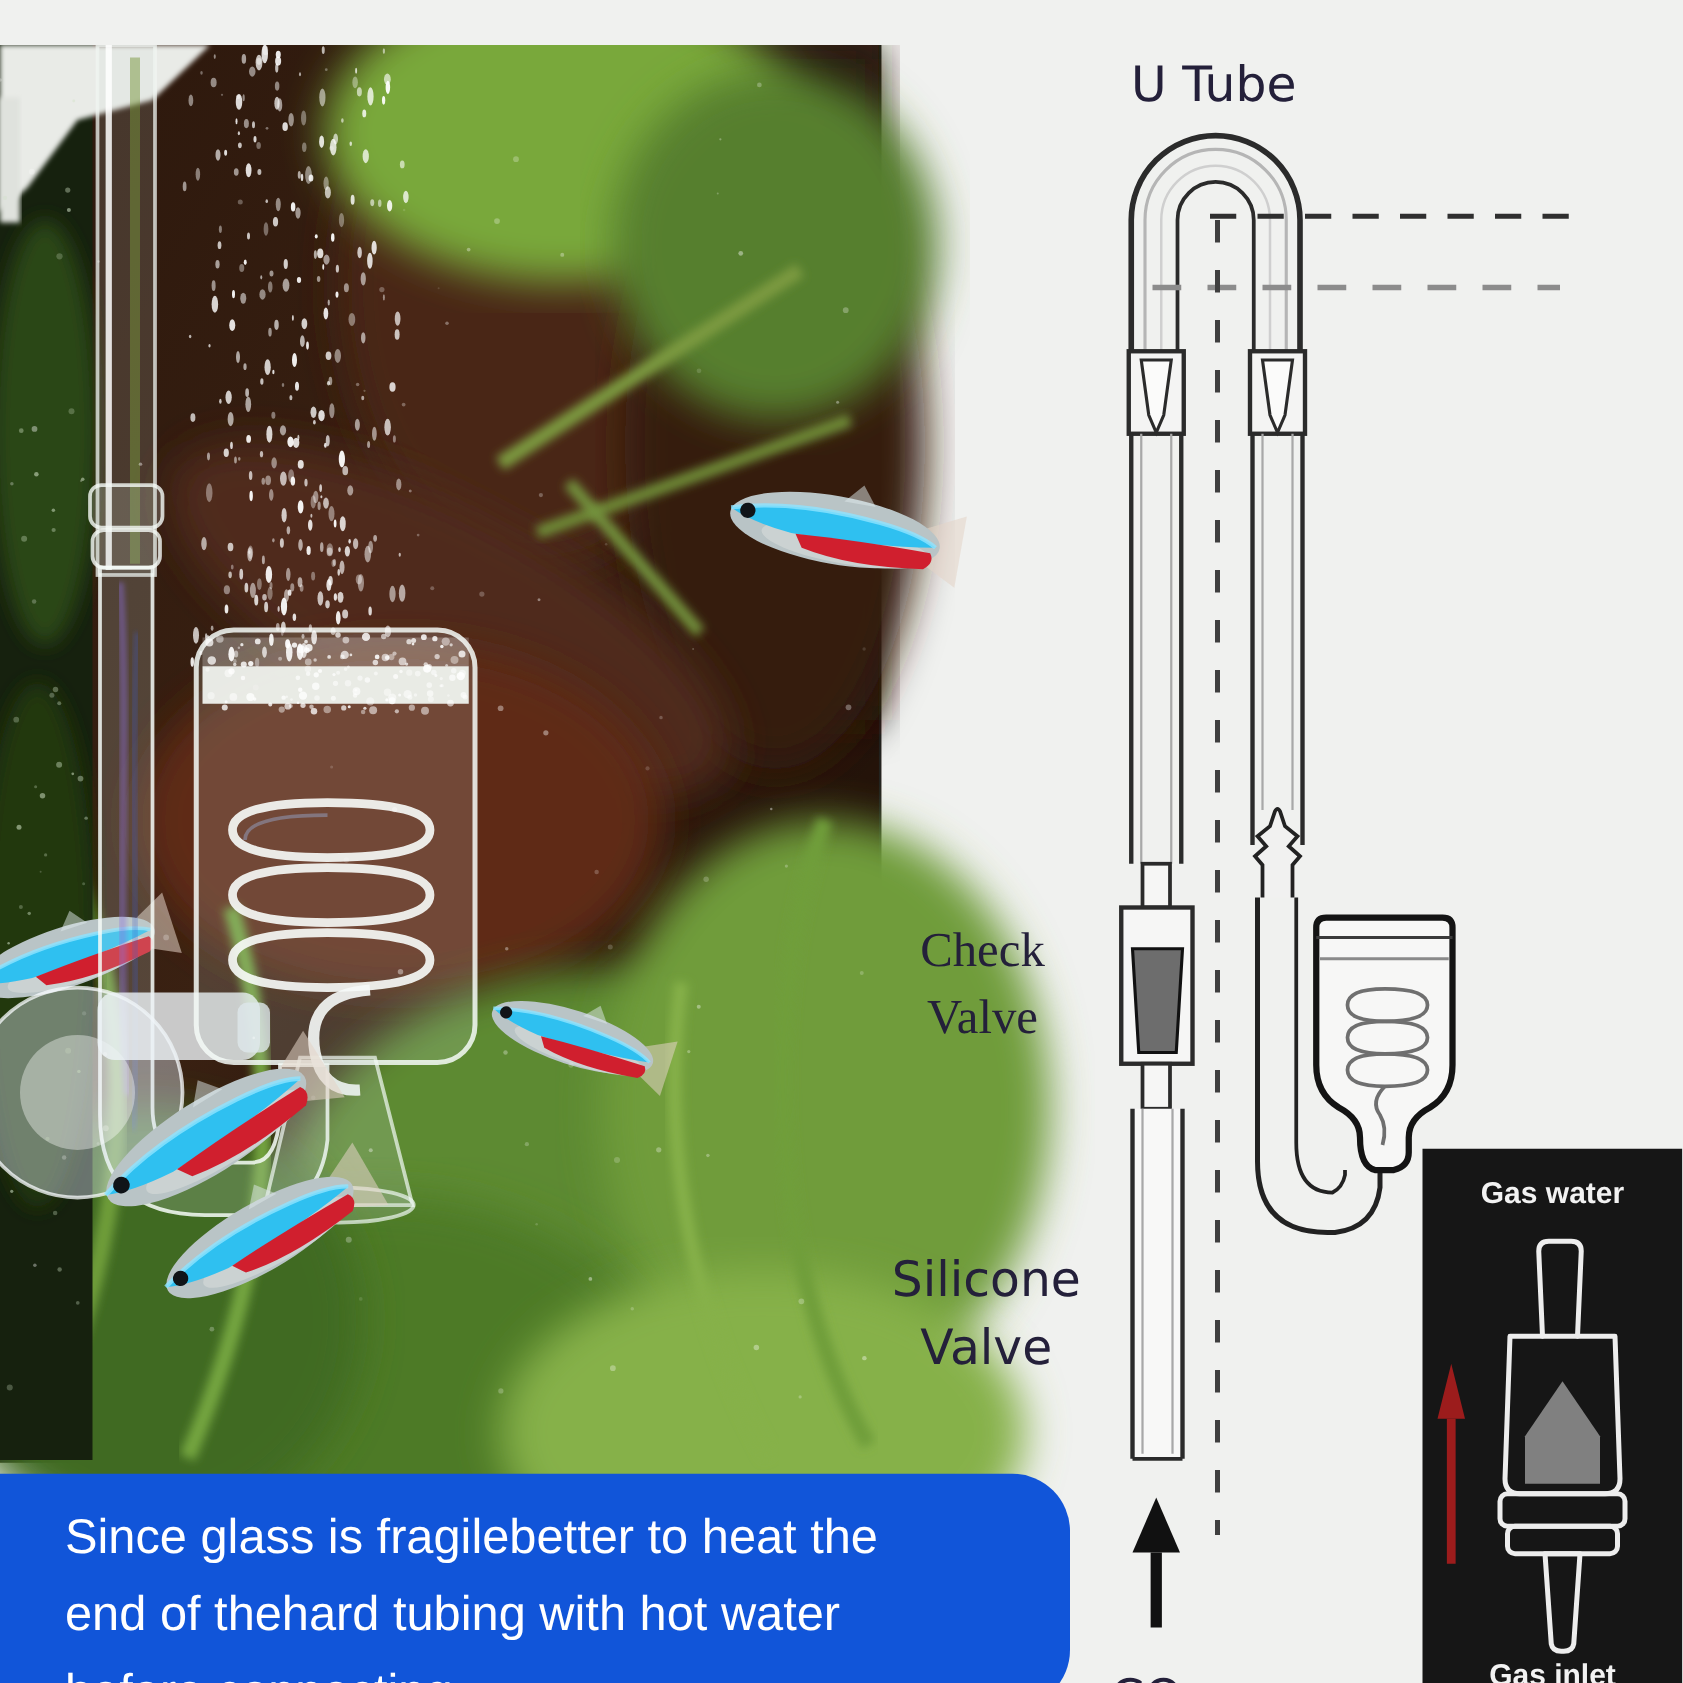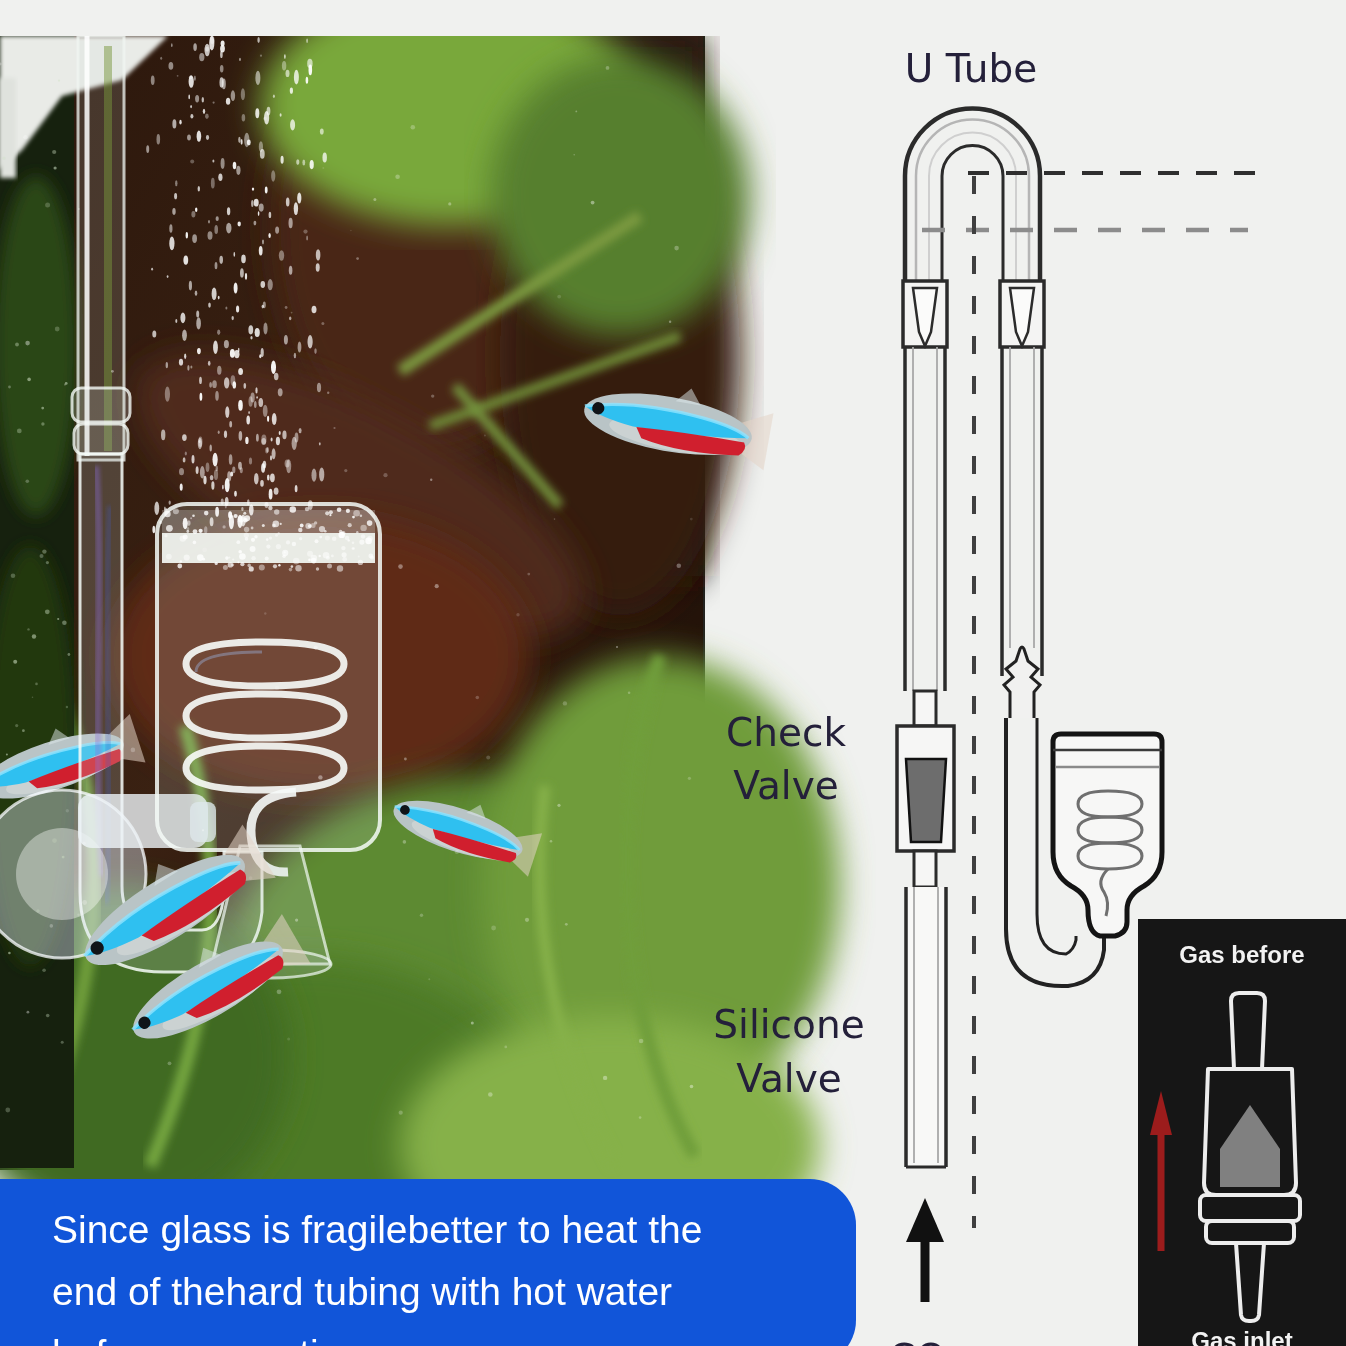--- a/index.html
+++ b/index.html
@@ -749,28 +749,28 @@
       <line x1="974" y1="140" x2="974" y2="1192" stroke="#3f3f3f" stroke-width="4" stroke-dasharray="18 22"></line>
     </g>
 
     <g>
       <polygon points="925,1162 906,1206 944,1206" fill="#111111"></polygon>
       <rect x="920.5" y="1206" width="9" height="60" fill="#111111"></rect>
     </g>
   </svg>
 
   <div class="dlabel" style="left:851px;top:6px;width:240px;">U Tube</div>
-  <div class="dlabel" style="left:686px;top:670px;width:200px;">Check
+  <div class="dlabel" style="left:686px;top:698px;width:200px;font-family:Liberation Serif, serif;">Check
 Valve</div>
   <div class="dlabel" style="left:689px;top:962px;width:200px;line-height:54px;">Silicone
 Valve</div>
   <div class="dlabel" style="left:845px;top:1296px;width:160px;">CO₂</div>
 
   <div class="inset">
-    <div class="cap" style="top:22px;">Gas before</div>
+    <div class="cap" style="top:22px;">Gas water</div>
     <svg style="position:absolute;left:0;top:0;" width="208" height="463" viewBox="0 0 208 463">
       <g fill="none" stroke="#ededed" stroke-width="4" stroke-linejoin="round" stroke-linecap="round">
         <path d="M96,150 L93,82 Q93,74 101,74 L119,74 Q127,74 127,82 L124,150"></path>
         <path d="M70,150 L154,150 L158,264 Q158,276 146,276 L78,276 Q66,276 66,264 Z"></path>
         <rect x="62" y="276" width="100" height="26" rx="6"></rect>
         <rect x="68" y="302" width="88" height="22" rx="6"></rect>
         <path d="M98,324 L126,324 L121,396 Q120,402 113,402 L111,402 Q104,402 103,396 Z"></path>
       </g>
       <polygon points="82,230 112,186 142,230 142,268 82,268" fill="#8a8a8a" opacity=".92"></polygon>
       <g fill="#9c1c1c">

